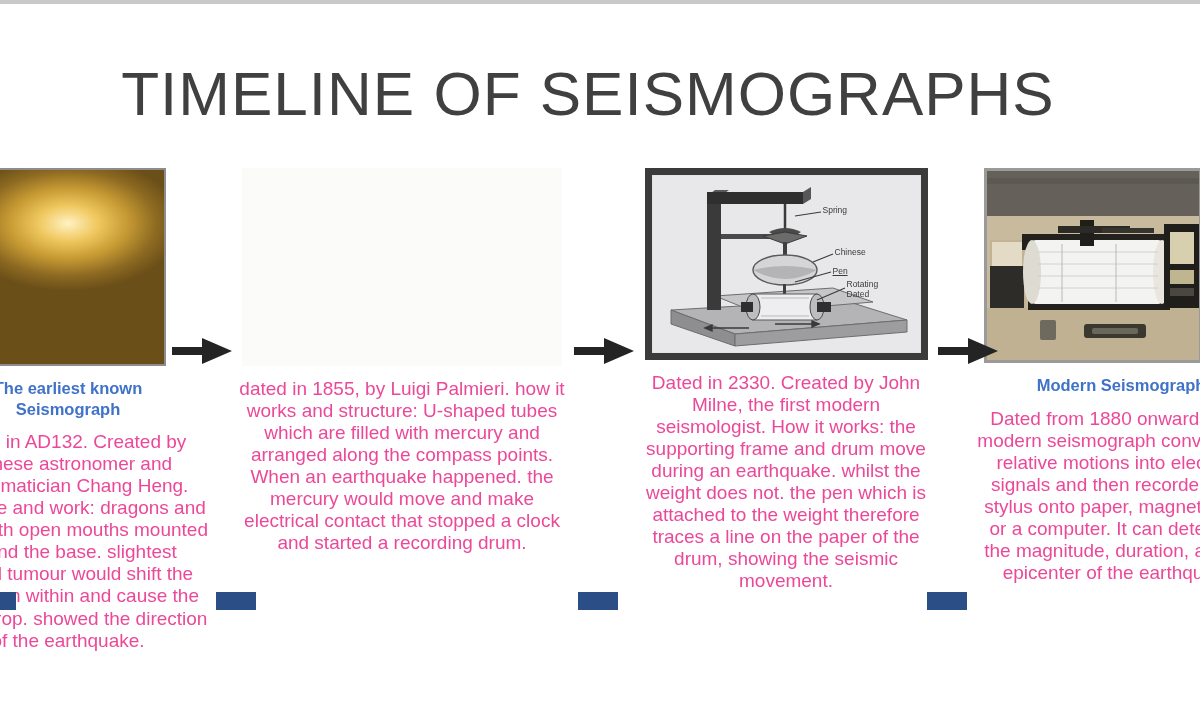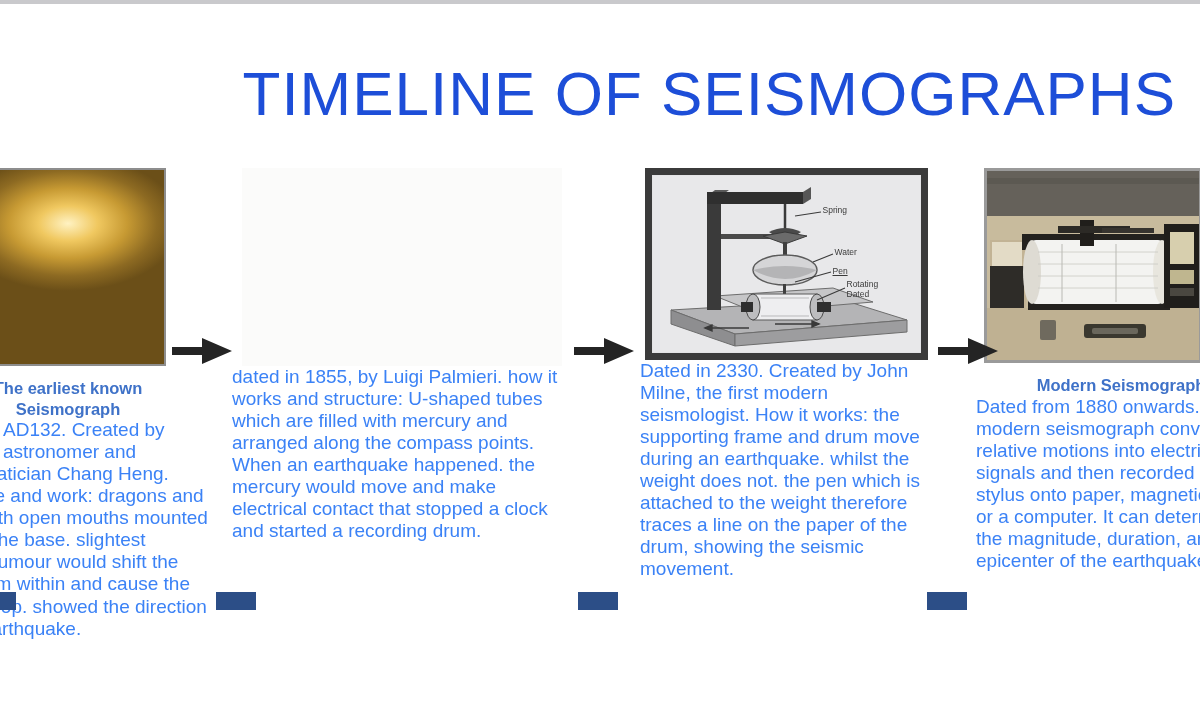--- a/index.html
+++ b/index.html
@@ -32,26 +32,26 @@
     height: 4px;
     background: #c9c9cc;
   }
 
   
   #slide-title {
     position: absolute;
     top: 58px;
     left: 0;
     width: 1176px;
-    text-align: right;
+    text-align: center;
     font-family: "Liberation Sans", sans-serif;
     font-size: 62px;
     font-weight: 400;
     letter-spacing: 1px;
-    color: #1d4ed8;
+    color: #404040;
     white-space: nowrap;
   }
 
   
   .panel {
     position: absolute;
     top: 168px;
   }
 
   .photo-wrap {
@@ -64,25 +64,26 @@
     text-align: center;
     font-family: "Liberation Sans", sans-serif;
     font-size: 16.5px;
     font-weight: bold;
     color: #3f72c8;
     line-height: 1.25;
     white-space: pre-line;
   }
 
   .panel-body {
-    text-align: left;
+    margin-top: 12px;
+    text-align: center;
     font-family: "Liberation Sans", sans-serif;
     font-size: 19px;
     font-weight: 400;
-    color: #3b82f6;
+    color: #ec4899;
     line-height: 1.16;
   }
 
   
   #panel-1 { left: -72px;  width: 280px; }
   #panel-2 { left: 232px;  width: 340px; }
   #panel-3 { left: 640px;  width: 292px; }
   #panel-4 { left: 976px;  width: 290px; }
 
   #panel-1 .photo-wrap { width: 196px; height: 198px; margin: 0 auto 0 0; margin-left: 42px; }
@@ -340,21 +341,21 @@
 
         <g stroke="#3a3a3a" stroke-width="1.4" fill="#3a3a3a">
           <path d="M60 160 h44" fill="none"></path>
           <path d="M60 160 l7 -3 v6 Z"></path>
           <path d="M130 156 h44" fill="none"></path>
           <path d="M174 156 l-7 -3 v6 Z"></path>
         </g>
       </svg>
 
       <div style="position:absolute;left:178px;top:37px;font-size:8.5px;color:#3a3a3a;font-family:'Liberation Sans',sans-serif;">Spring</div>
-      <div style="position:absolute;left:190px;top:79px;font-size:8.5px;color:#3a3a3a;font-family:'Liberation Sans',sans-serif;">Water</div>
+      <div style="position:absolute;left:190px;top:79px;font-size:8.5px;color:#3a3a3a;font-family:'Liberation Sans',sans-serif;">Chinese</div>
       <div style="position:absolute;left:188px;top:98px;font-size:8.5px;color:#3a3a3a;font-family:'Liberation Sans',sans-serif;text-decoration:underline;">Pen</div>
       <div style="position:absolute;left:202px;top:112px;width:56px;font-size:8.5px;line-height:1.15;color:#3a3a3a;font-family:'Liberation Sans',sans-serif;">Rotating Dated</div>
       <div style="position:absolute;left:0;top:166px;width:283px;text-align:center;font-size:9.5px;color:#3a3a3a;font-family:'Liberation Sans',sans-serif;margin-top:36px;">Horizontal Motion</div>
     </div>
     <div class="panel-body">Dated in 2330. Created by John Milne, the first modern seismologist. How it works: the supporting frame and drum move during an earthquake. whilst the weight does not. the pen which is attached to the weight therefore traces a line on the paper of the drum, showing the seismic movement.</div>
   </div>
 
   <div class="panel" id="panel-4">
     <div class="photo-wrap">
       <div class="img4-bg"></div>

